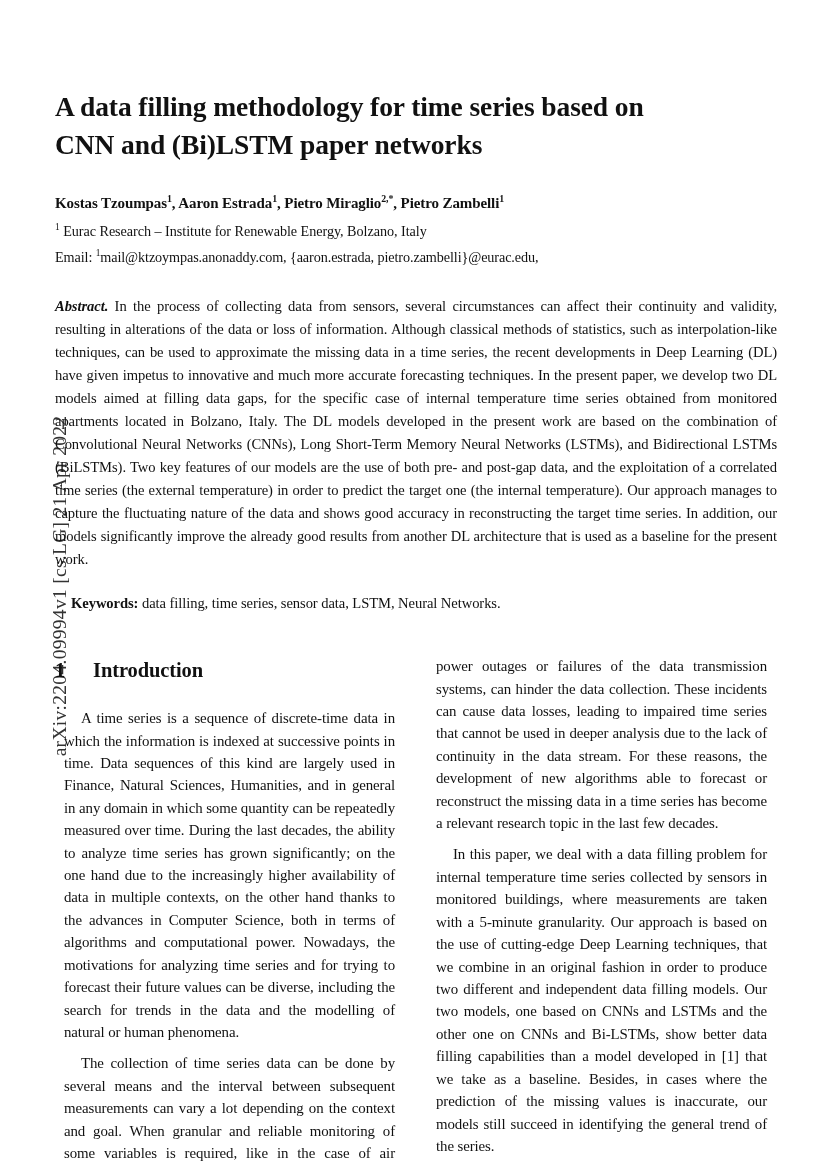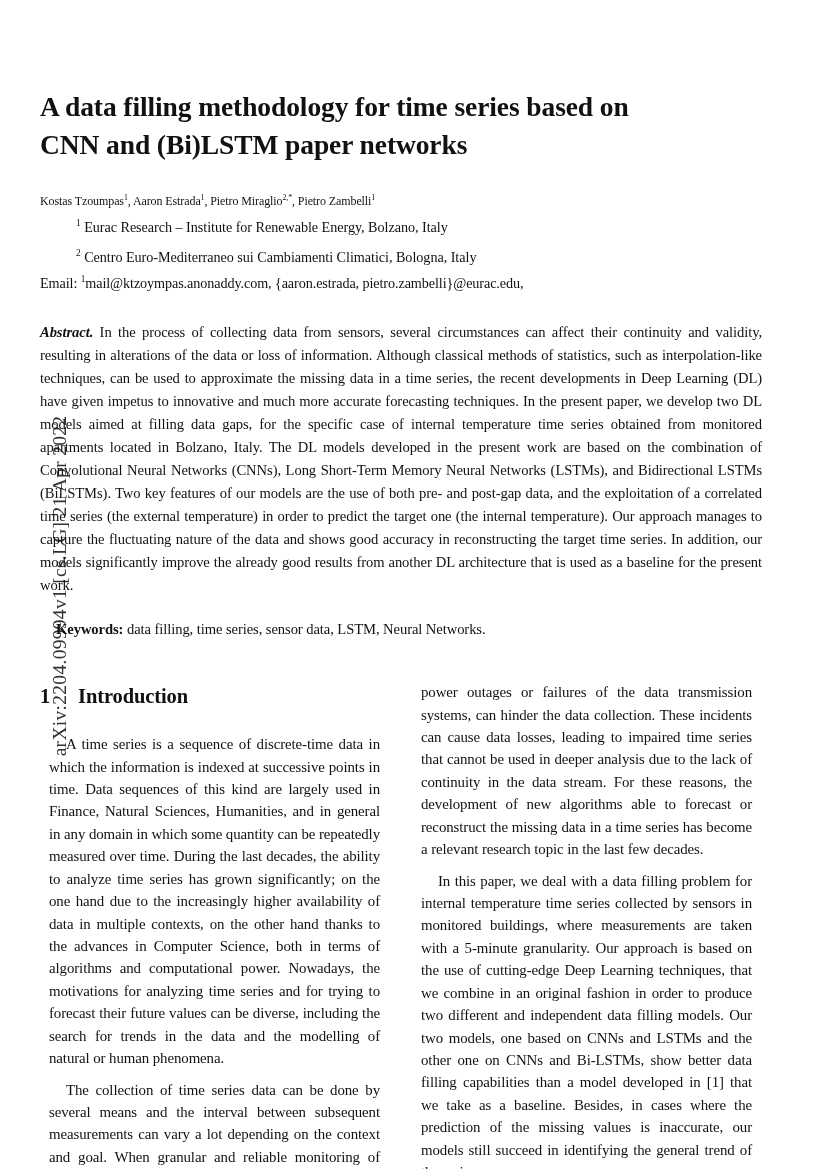--- a/index.html
+++ b/index.html
@@ -29,51 +29,50 @@
     font-family: "Liberation Serif", "DejaVu Serif", serif;
     font-size: 19.5px;
     letter-spacing: 0.3px;
     color: #333333;
     white-space: nowrap;
   }
 
   
   #page {
     position: absolute;
-    left: 40px;
+    left: 55px;
     top: 0;
     width: 722px;
     height: 835px;
   }
 
   #title {
     margin-top: 88px;
     font-size: 27.5px;
     font-weight: bold;
     line-height: 1.38;
     text-align: left;
     letter-spacing: -0.1px;
   }
   #title .line2 { display: block; }
 
   #author-block { margin-top: 30px; }
 
   #authors {
-    font-size: 12px;
-    font-weight: normal;
+    font-size: 15px;
+    font-weight: bold;
     line-height: 1.3;
     letter-spacing: -0.1px;
   }
 
   .affil {
     font-size: 14.2px;
     line-height: 1.62;
     margin-top: 7px;
     letter-spacing: -0.05px;
-    margin-left: 36px;
   }
   .affil:first-of-type { margin-top: 9px; }
 
   .email-line {
     font-size: 14.2px;
     line-height: 1.62;
     margin-top: 3px;
     letter-spacing: -0.1px;
   }
 
@@ -142,21 +141,20 @@
 <div id="page">
 
   <h1 id="title">
     <span class="line1">A data filling methodology for time series based on</span>
     <span class="line2">CNN and (Bi)LSTM paper networks</span>
   </h1>
 
   <div id="author-block">
     <div id="authors">Kostas Tzoumpas<sup>1</sup>, Aaron Estrada<sup>1</sup>, Pietro Miraglio<sup>2,*</sup>, Pietro Zambelli<sup>1</sup></div>
     <div class="affil"><sup>1</sup> Eurac Research – Institute for Renewable Energy, Bolzano, Italy</div>
-    <div class="affil"><sup>2</sup> Centro Euro-Mediterraneo sui Cambiamenti Climatici, Bologna, Italy</div>
     <div class="email-line">Email: <sup>1</sup>mail@ktzoympas.anonaddy.com, {aaron.estrada, pietro.zambelli}@eurac.edu,</div>
   </div>
 
   <div id="abstract">
     <span class="lead">Abstract.</span>
     <span>In the process of collecting data from sensors, several circumstances can affect their continuity and validity, resulting in alterations of the data or loss of information. Although classical methods of statistics, such as interpolation-like techniques, can be used to approximate the missing data in a time series, the recent developments in Deep Learning (DL) have given impetus to innovative and much more accurate forecasting techniques. In the present paper, we develop two DL models aimed at filling data gaps, for the specific case of internal temperature time series obtained from monitored apartments located in Bolzano, Italy. The DL models developed in the present work are based on the combination of Convolutional Neural Networks (CNNs), Long Short-Term Memory Neural Networks (LSTMs), and Bidirectional LSTMs (BiLSTMs). Two key features of our models are the use of both pre- and post-gap data, and the exploitation of a correlated time series (the external temperature) in order to predict the target one (the internal temperature). Our approach manages to capture the fluctuating nature of the data and shows good accuracy in reconstructing the target time series. In addition, our models significantly improve the already good results from another DL architecture that is used as a baseline for the present work.</span>
   </div>
 
   <div id="keywords">
     <span class="lead">Keywords:</span>

